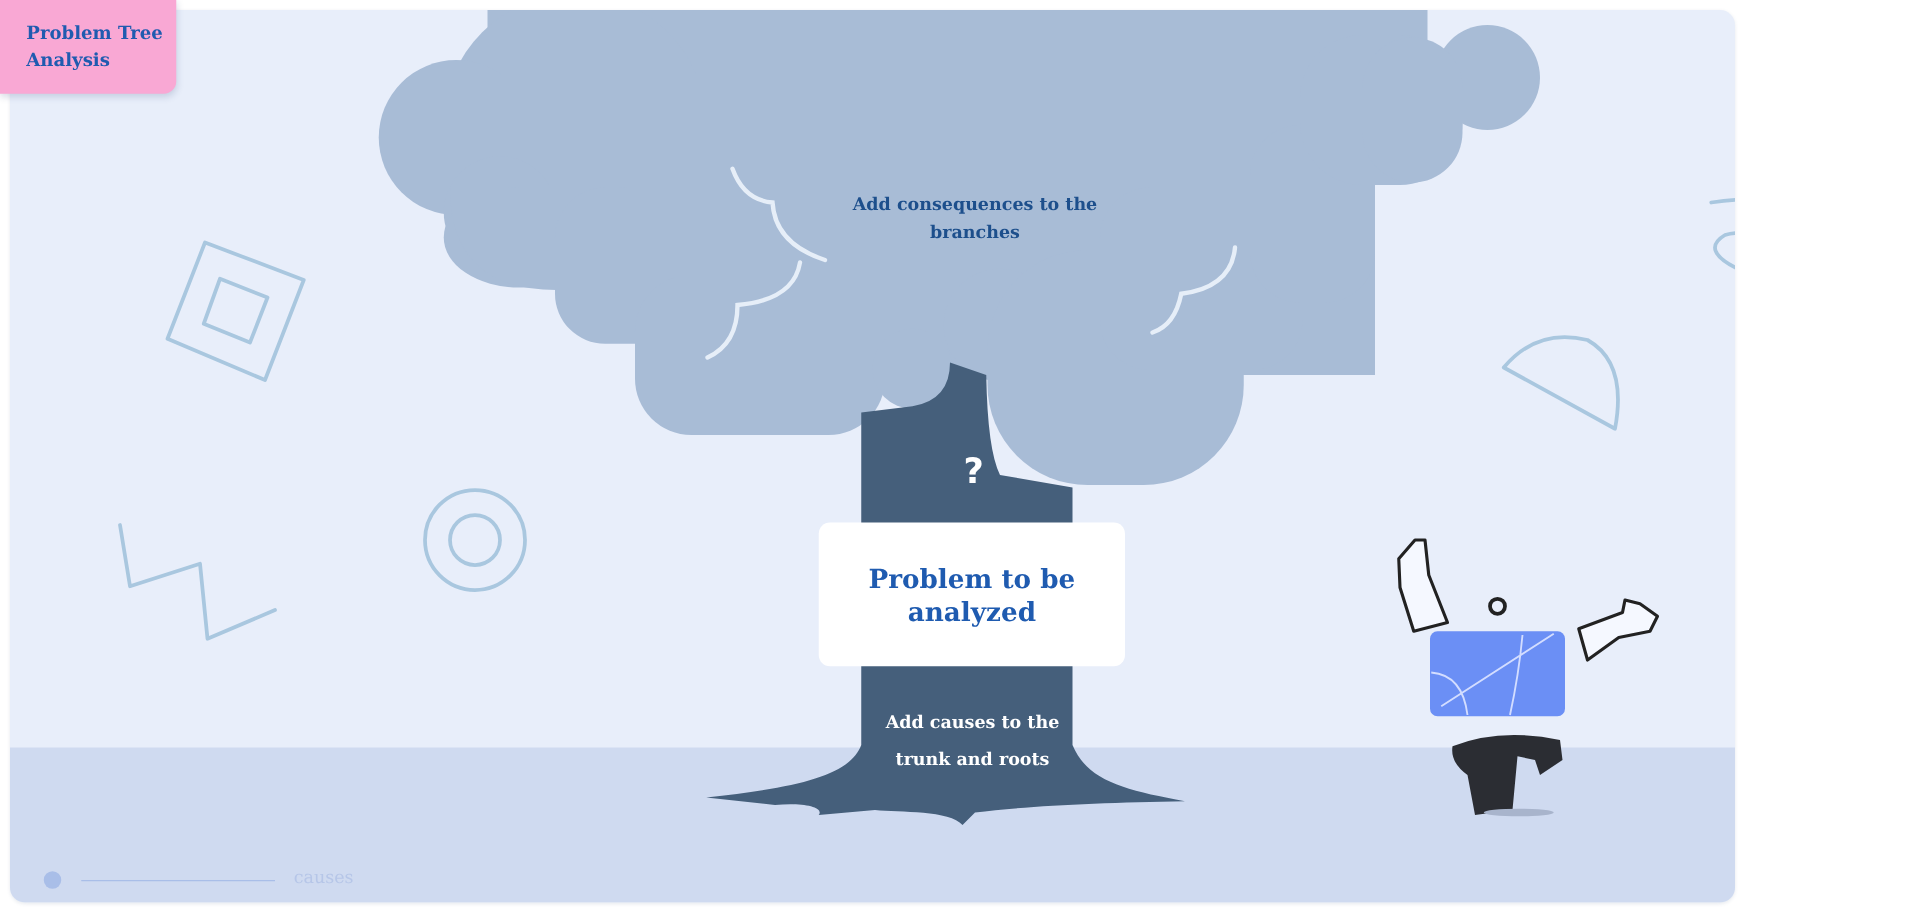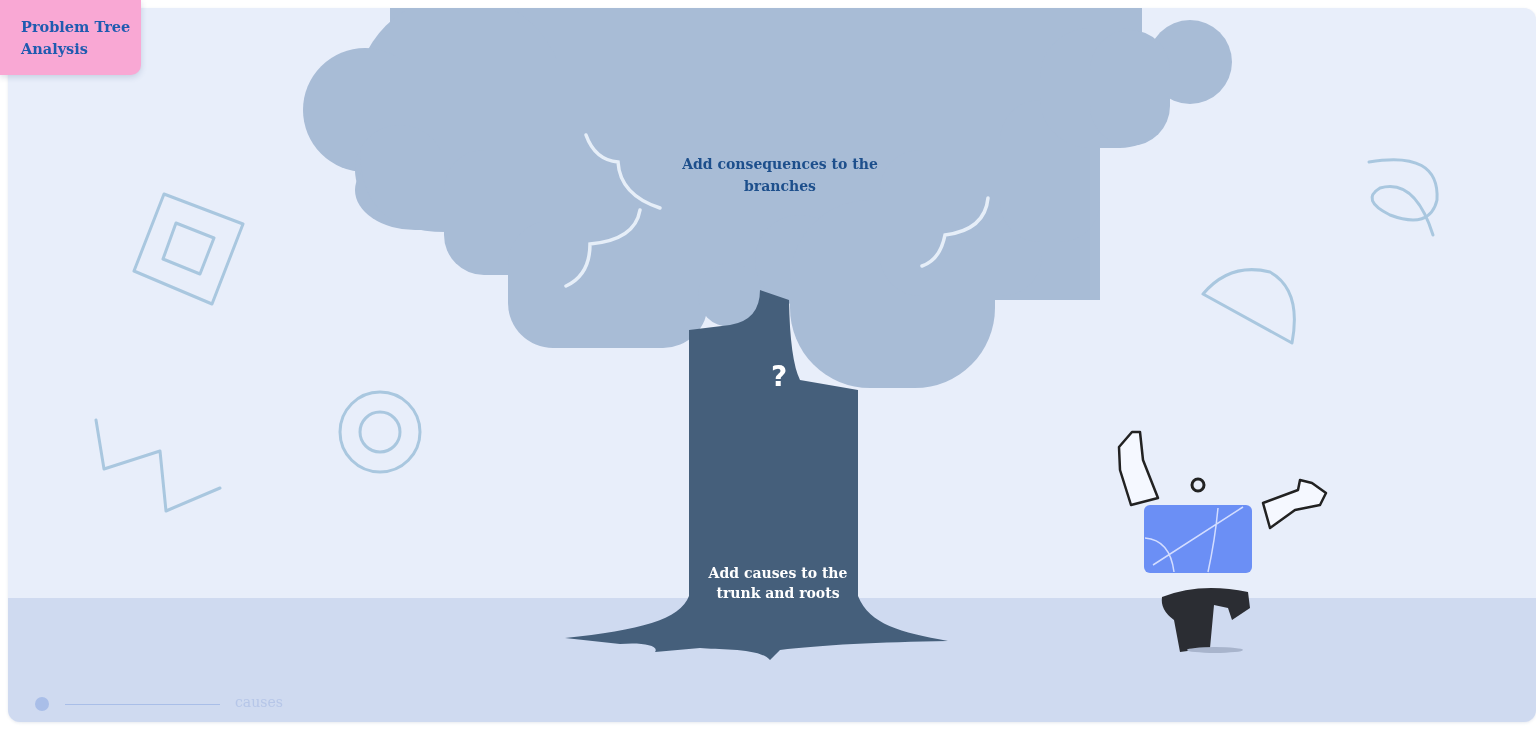--- a/index.html
+++ b/index.html
@@ -1,35 +1,35 @@
 <!DOCTYPE html>
 <html><head>
 <meta charset="utf-8">
 <style>
   html, body { margin: 0; padding: 0; background: #ffffff; }
   body { width: 1536px; height: 732px; position: relative; overflow: hidden;
          font-family: "DejaVu Serif", "Liberation Serif", serif; }
-  .board { position: absolute; left: 8px; top: 8px; width: 1528px; height: 714px;
+  .board { position: absolute; left: 8px; top: 8px; width: 1380px; height: 714px;
            border-radius: 12px; overflow: hidden; background: #e8eefa;
            box-shadow: 0 1px 3px rgba(60,80,120,0.12); }
   .ground { position: absolute; left: 0; top: 590px; width: 100%; height: 124px; background: #cfdaf0; }
   svg.scene { position: absolute; left: 0; top: 0; }
   .title-card { position: absolute; left: 0; top: 0; width: 141px; height: 75px; background: #f9a8d4;
                 border-radius: 0 0 10px 0; box-shadow: 0 2px 6px rgba(40,60,110,0.18); z-index: 5; }
   .title-card span { position: absolute; left: 21px; top: 16px; width: 115px;
                      color: #1f5bb0; font-weight: bold; font-size: 14.5px; line-height: 22px; }
   .consequences { position: absolute; left: 672px; top: 145px; width: 200px; text-align: center;
                   color: #1d4f8c; font-weight: bold; font-size: 14px; line-height: 22px; z-index: 3; }
   .question { position: absolute; left: 751px; top: 352px; width: 40px; text-align: center;
               color: #ffffff; font-family: "DejaVu Sans", sans-serif; font-weight: bold; font-size: 28px; z-index: 3; }
   .problem-card { position: absolute; left: 647px; top: 410px; width: 245px; height: 115px; background: #ffffff;
                   border-radius: 9px; z-index: 4; display: flex; align-items: center; justify-content: center; }
   .problem-card span { color: #1f5bb0; font-weight: bold; font-size: 21px; line-height: 27px; text-align: center; width: 200px; }
   .causes { position: absolute; left: 690px; top: 555px; width: 160px; text-align: center; color: #ffffff;
-            font-weight: bold; font-size: 14px; line-height: 20px; z-index: 3; }
+            font-weight: bold; font-size: 14px; line-height: 30px; z-index: 3; }
   .footer-dot { position: absolute; left: 27px; top: 689px; width: 14px; height: 14px; border-radius: 50%; background: #a9bee8; z-index: 3; }
   .footer-line { position: absolute; left: 57px; top: 696px; width: 155px; height: 1px; background: #a9bee8; z-index: 3; }
   .footer-brand { position: absolute; left: 227px; top: 686px; color: #b6c6e8; font-size: 14px; z-index: 3; }
 </style>
 </head>
 <body>
 
 <div class="board">
   <div class="ground"></div>
 
@@ -83,20 +83,23 @@
       <rect x="1144" y="505" width="108" height="68" rx="6" fill="#6b8ff5"></rect>
       <path d="M1153 565 L1243 507 M1218 508 Q1215 540 1208 572 M1145 538 Q1170 540 1174 572" fill="none" stroke="#d3ddff" stroke-width="1.5"></path>
       <path d="M1263 503 L1298 490 L1300 480 L1312 483 L1326 493 L1320 505 L1295 510 L1270 528 Z" fill="#f5f8ff" stroke="#222" stroke-width="2.5" stroke-linejoin="round"></path>
       <path d="M1162 597 Q1200 582 1248 592 L1250 608 L1232 620 L1228 608 L1214 605 L1210 648 L1180 652 L1174 620 Q1160 610 1162 597 Z" fill="#2b2d33"></path>
       <ellipse cx="1215" cy="650" rx="28" ry="3" fill="#a8b4cc"></ellipse>
     </g>
   </svg>
 
   <div class="consequences">Add consequences to the branches</div>
   <div class="question">?</div>
+  <div class="problem-card">
+    <span>Problem to be analyzed</span>
+  </div>
   <div class="causes">Add causes to the trunk and roots</div>
 
   <div class="footer-dot"></div>
   <div class="footer-line"></div>
   <div class="footer-brand">causes</div>
 </div>
 
 <div class="title-card">
   <span>Problem Tree Analysis</span>
 </div>

